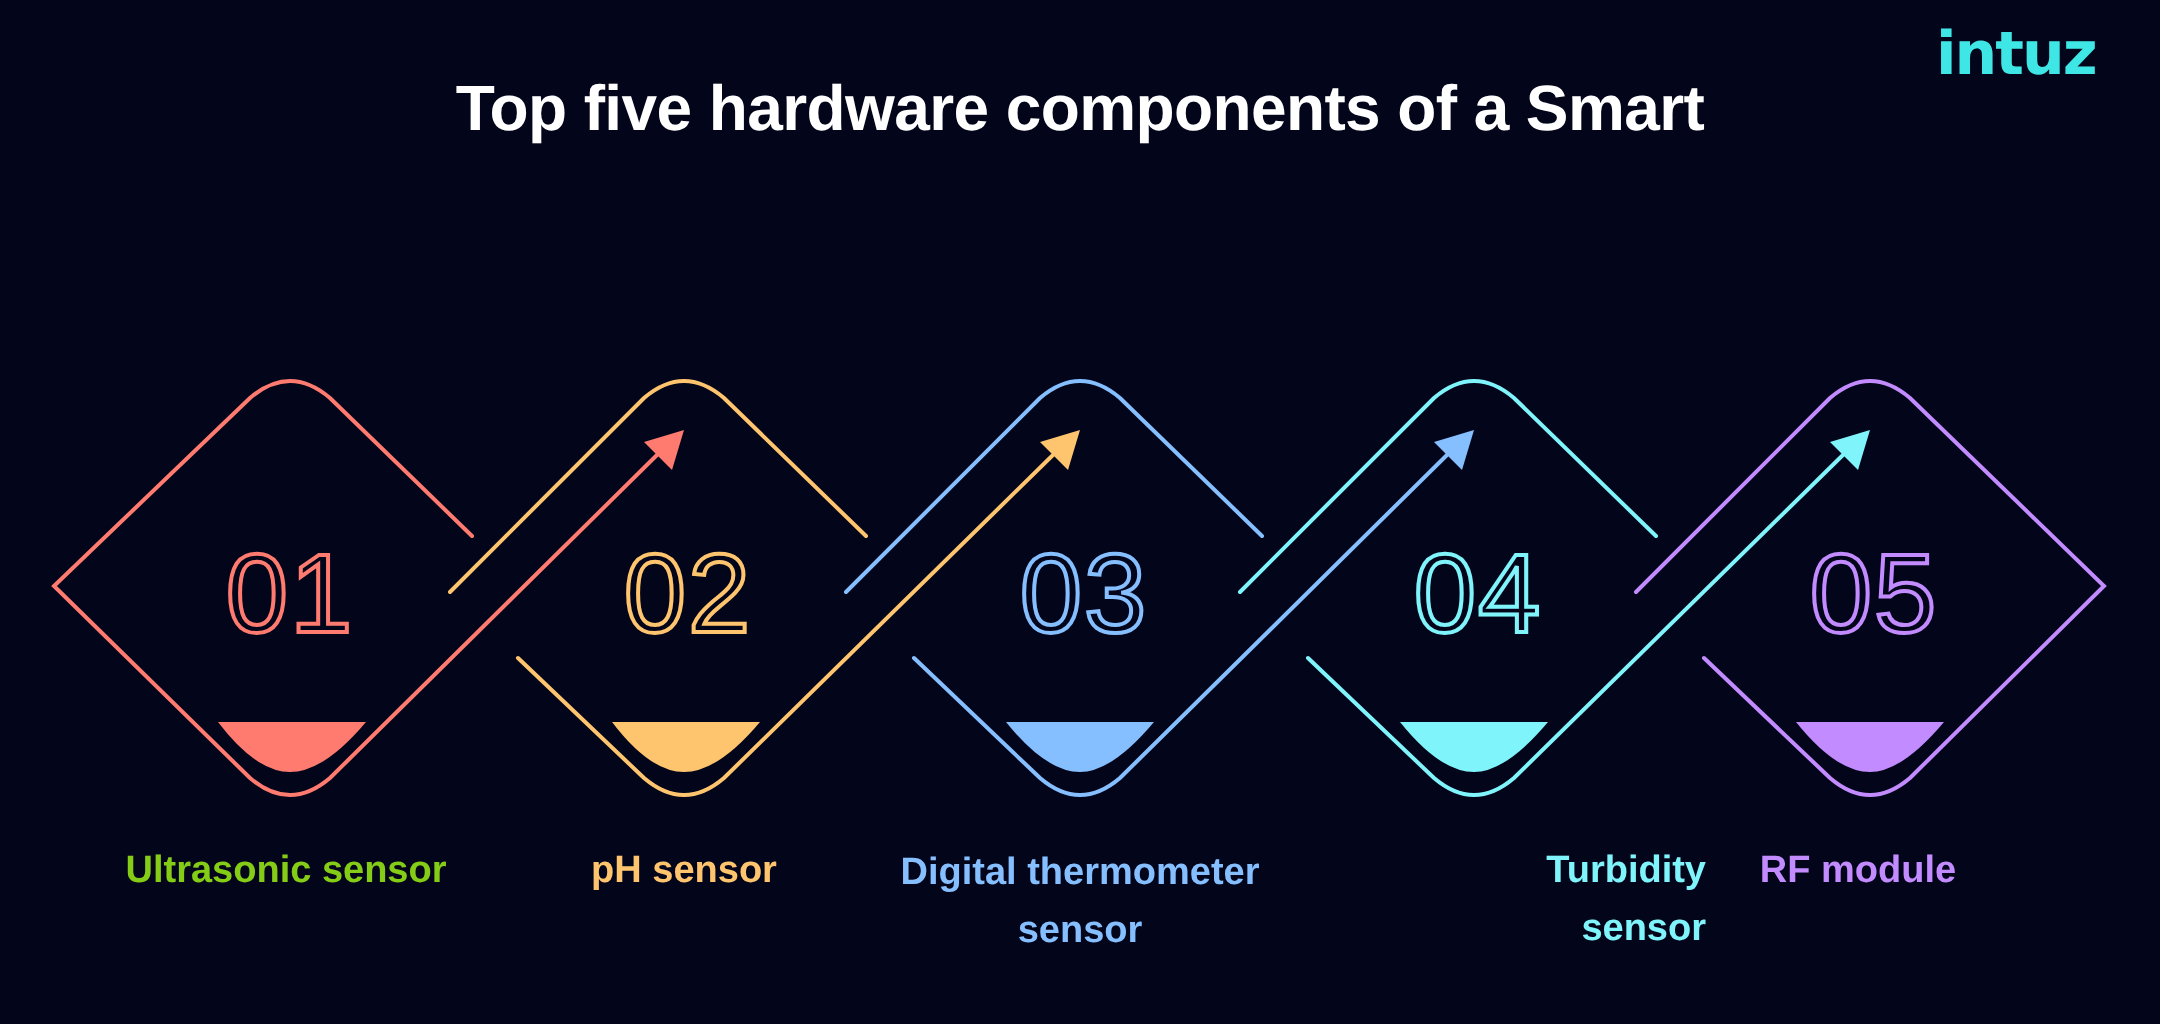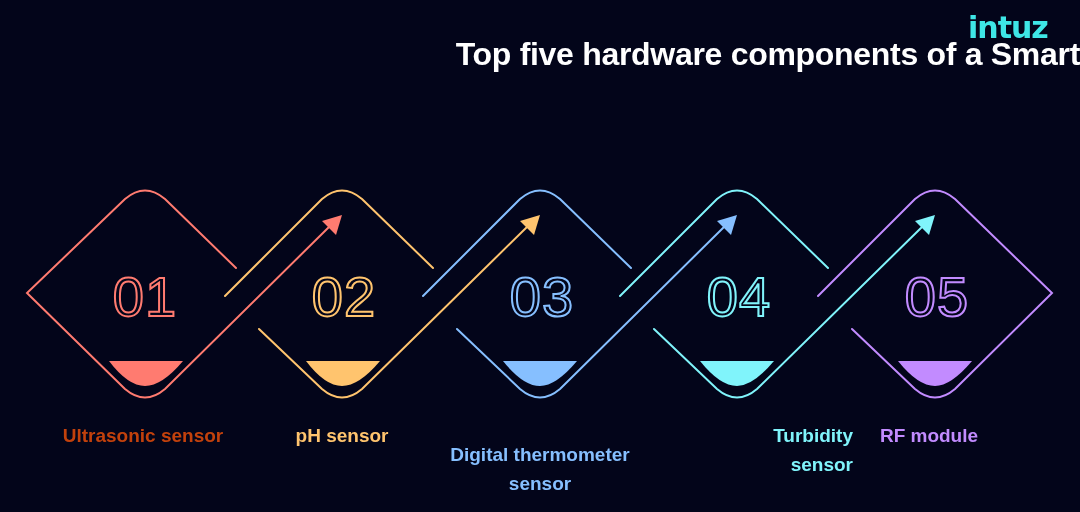--- a/index.html
+++ b/index.html
@@ -1,17 +1,17 @@
 <!DOCTYPE html>
 <html><head>
 <meta charset="utf-8">
 <style>
   html, body { margin:0; padding:0; }
   body { width:1080px; height:512px; background:#03051a; overflow:hidden; position:relative; font-family:"Liberation Sans", sans-serif; }
-  .title { position:absolute; left:0; width:1080px; top:28px; text-align:right; color:#ffffff; font-weight:700; font-size:32px; line-height:52px; letter-spacing:-0.3px; }
+  .title { position:absolute; left:0; width:1080px; top:28px; text-align:center; color:#ffffff; font-weight:700; font-size:32px; line-height:52px; letter-spacing:-0.3px; }
   .logo { position:absolute; left:968px; top:10px; font-family:"DejaVu Sans", sans-serif; font-size:30px; font-weight:700; color:#3ee6e6; letter-spacing:-1px; }
   svg.diagram { position:absolute; left:0; top:0; }
   .label { position:absolute; text-align:center; font-weight:700; font-size:19px; line-height:29px; width:230px; }
   .num { font-family:"Liberation Sans", sans-serif; font-size:56px; font-weight:400; fill:none; stroke-width:2; letter-spacing:1px; }
 </style>
 </head>
 <body>
 
 <div class="title">
   <div>Top five hardware components of a Smart</div>
@@ -58,27 +58,27 @@
     <path d="M898,361 L972,361 Q951,386 935,386 Q918,386 898,361 Z" fill="#c28bff" stroke="none"></path>
   </g>
 
   <text class="num" x="145" y="316" text-anchor="middle" stroke="#ff7b70">01</text>
   <text class="num" x="344" y="316" text-anchor="middle" stroke="#ffc46e">02</text>
   <text class="num" x="542" y="316" text-anchor="middle" stroke="#86bfff">03</text>
   <text class="num" x="739" y="316" text-anchor="middle" stroke="#80f4fb">04</text>
   <text class="num" x="937" y="316" text-anchor="middle" stroke="#c28bff">05</text>
 </svg>
 
-<div class="label" style="left:28px; top:421px; color:#c2410c;">
+<div class="label" style="left:28px; top:421px; color:#84cc16;">
   <div>Ultrasonic sensor</div>
 </div>
 <div class="label" style="left:227px; top:421px; color:#ffc46e;">
   <div>pH sensor</div>
 </div>
-<div class="label" style="left:425px; top:440px; color:#86bfff;">
+<div class="label" style="left:425px; top:422px; color:#86bfff;">
   <div>Digital thermometer</div>
   <div>sensor</div>
 </div>
 <div class="label" style="left:623px; top:421px; color:#80f4fb;text-align:right;">
   <div>Turbidity</div>
   <div>sensor</div>
 </div>
 <div class="label" style="left:814px; top:421px; color:#c28bff;">
   <div>RF module</div>
 </div>

